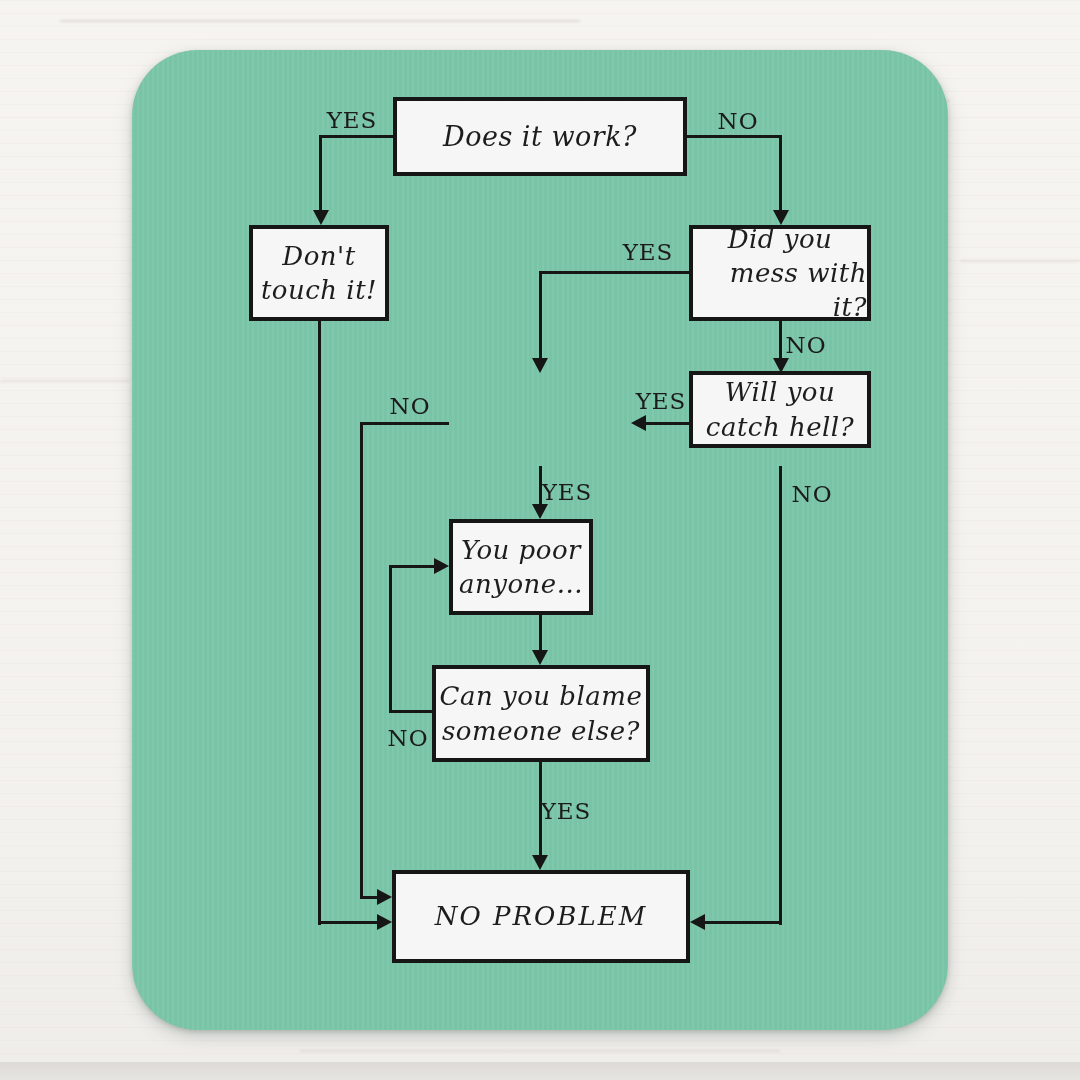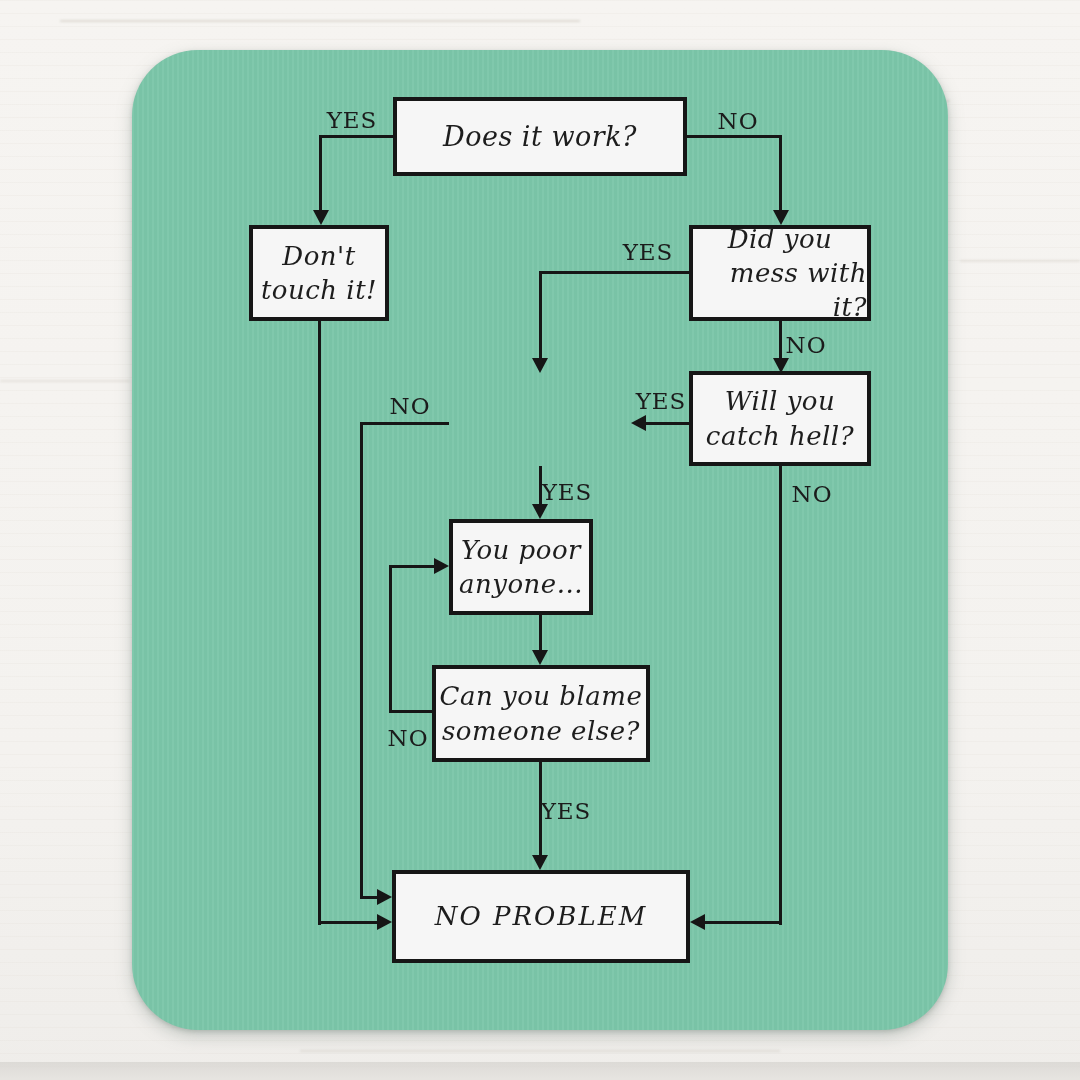--- a/index.html
+++ b/index.html
@@ -128,21 +128,21 @@
     <span class="bl">Don't</span>
     <span class="bl">touch it!</span>
   </div>
 
   <div class="box" style="left:689px;top:225px;width:182px;height:96px;">
     <span class="bl">Did you</span>
     <span class="bl">mess with it?</span>
   </div>
 
 
-  <div class="box" style="left:689px;top:371px;width:182px;height:95px;">
+  <div class="box" style="left:689px;top:371px;width:182px;height:77px;">
     <span class="bl">Will you</span>
     <span class="bl">catch hell?</span>
   </div>
 
   <div class="box" style="left:449px;top:519px;width:144px;height:96px;">
     <span class="bl">You poor</span>
     <span class="bl">anyone...</span>
   </div>
 
   <div class="box" style="left:432px;top:665px;width:218px;height:97px;">

